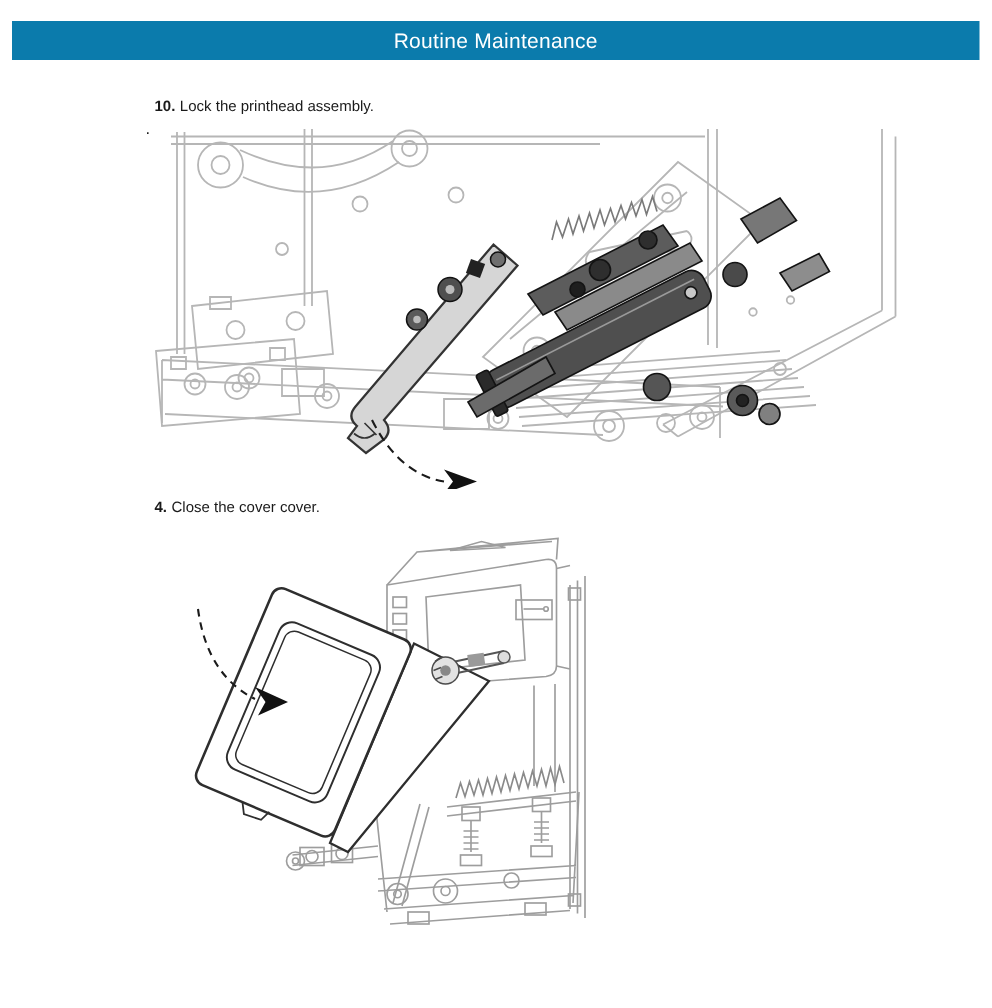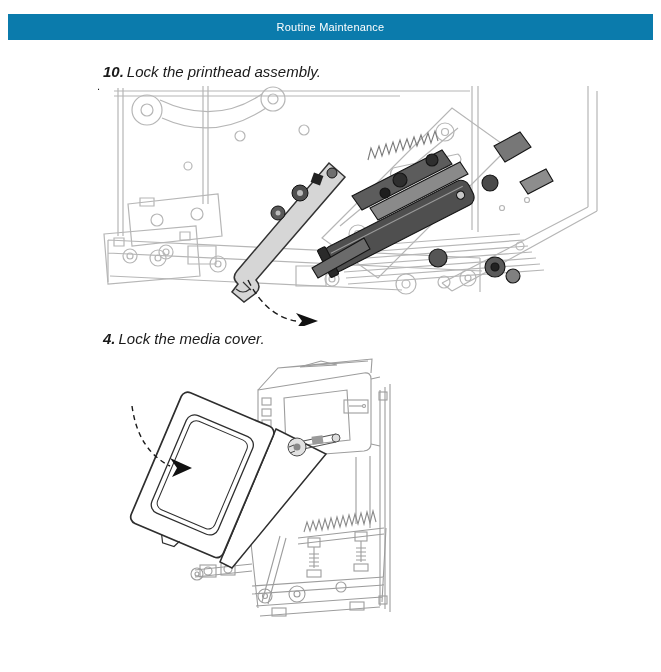--- a/index.html
+++ b/index.html
@@ -1,21 +1,21 @@
 <!DOCTYPE html>
 <html><head>
 <meta charset="utf-8">
 <style>
   html,body{margin:0;padding:0;background:#ffffff;}
   .page{position:relative;width:661px;height:672px;background:#ffffff;overflow:hidden;
         font-family:"Liberation Sans",sans-serif;color:#1a1a1a;}
   .header-bar{position:absolute;left:8px;top:14px;width:645px;height:26px;
               display:flex;align-items:center;justify-content:center;}
-  .header-title{font-size:11px;letter-spacing:.2px;}
-  .step{position:absolute;left:103px;font-size:15px;line-height:13px;white-space:nowrap;font-style:italic;}
+  .header-title{font-size:14px;letter-spacing:.2px;}
+  .step{position:absolute;left:103px;font-size:10px;line-height:13px;white-space:nowrap;}
   .step-10{top:65px;}
   .step-11{top:332px;}
   .step-num{font-weight:bold;margin-right:3px;}
   .stray{position:absolute;left:97px;top:80px;font-size:11px;}
   .fig{position:absolute;}
   .fig1{left:100px;top:86px;}
   .fig2{left:100px;top:356px;}
 </style>
 </head>
 <body>
@@ -115,21 +115,21 @@
       <circle cx="232" cy="87" r="5" fill="#6f6f6f" stroke="#111111"></circle>
     </g>
 
     <g>
       <path d="M148,194 Q166,230 196,235" stroke="#1a1a1a" stroke-width="1.4" stroke-dasharray="6 4" fill="none"></path>
       <polygon points="196,227 218,235 196,243 202,235" fill="#111111"></polygon>
     </g>
   </svg>
 
   <div class="step step-11">
-    <span class="step-num">4.</span><span class="step-text">Lock the media cover.</span>
+    <span class="step-num">4.</span><span class="step-text">Close the cover cover.</span>
   </div>
 
   <svg class="fig fig2" width="320" height="300" viewBox="0 0 320 300">
 
     <g stroke="#9d9d9d" fill="none" stroke-width="1.1">
       <path d="M280,34 V250 M285,31 V253 M290,28 V256"></path>
       <rect x="279" y="36" width="8" height="8"></rect>
         <rect x="279" y="240" width="8" height="8"></rect>
       <path d="M158,34 L264,17 Q271,16 271,23 L271,88 Q271,94 264,95 L158,103 Z"></path>
       <path d="M184,42 L247,34 L250,84 L186,91 Z"></path>

